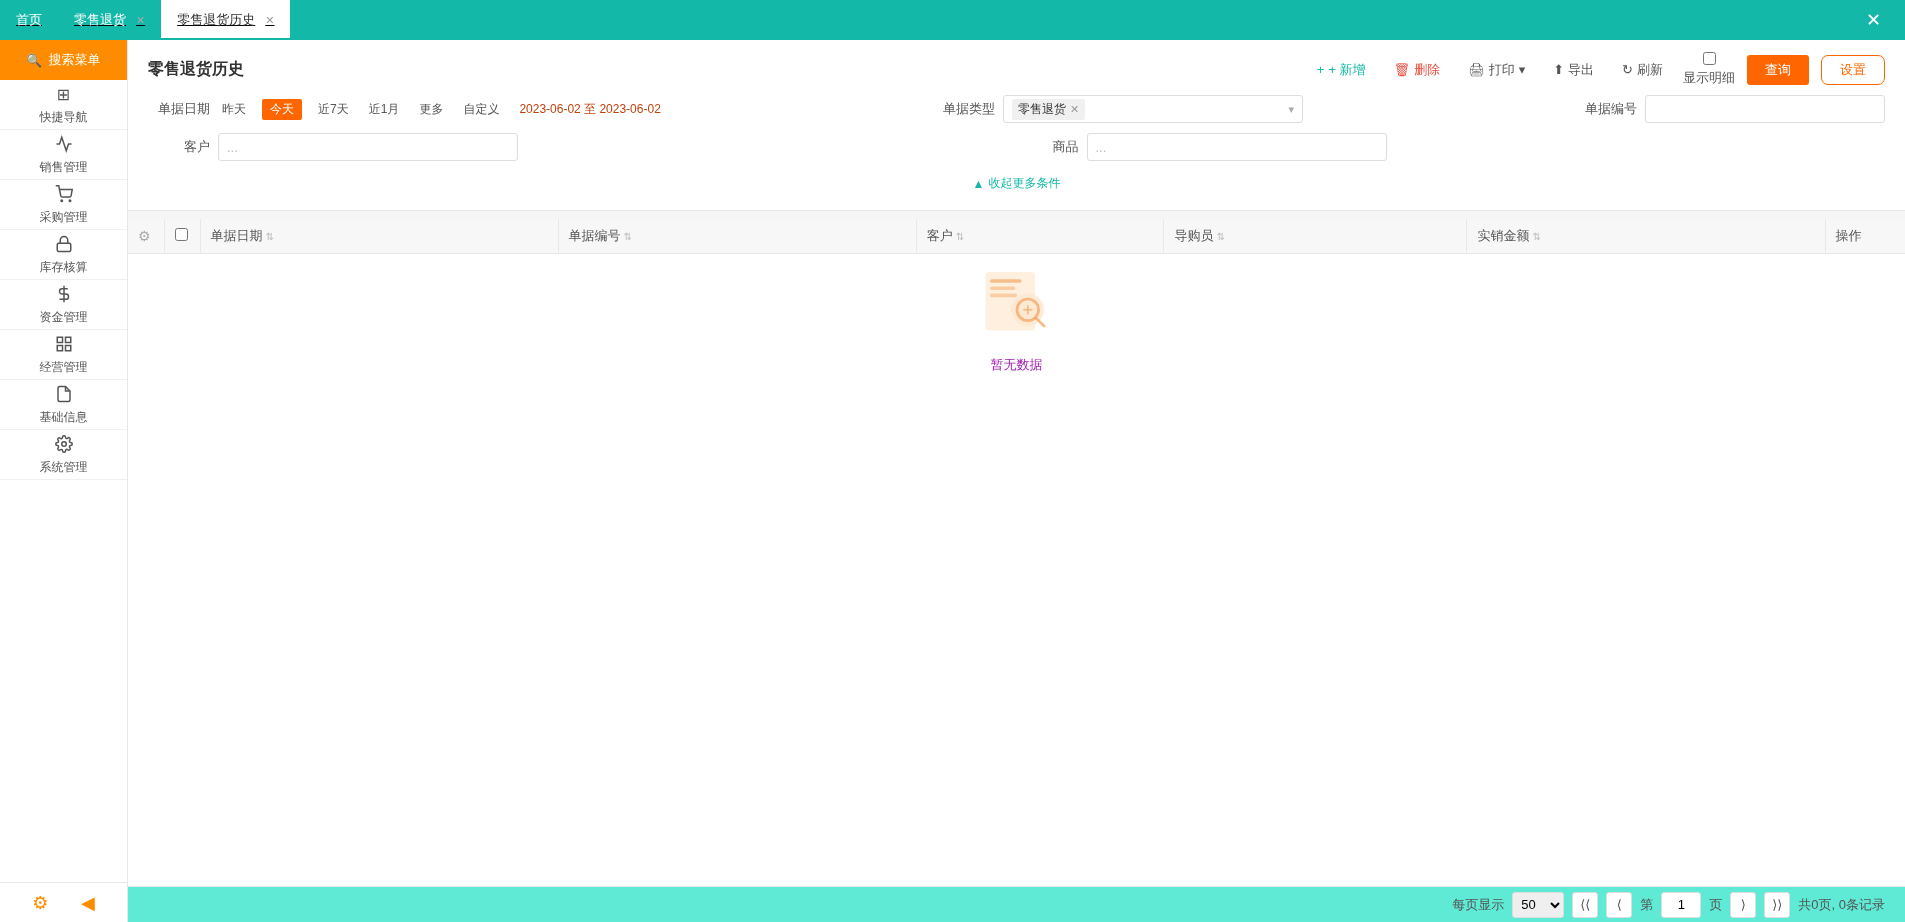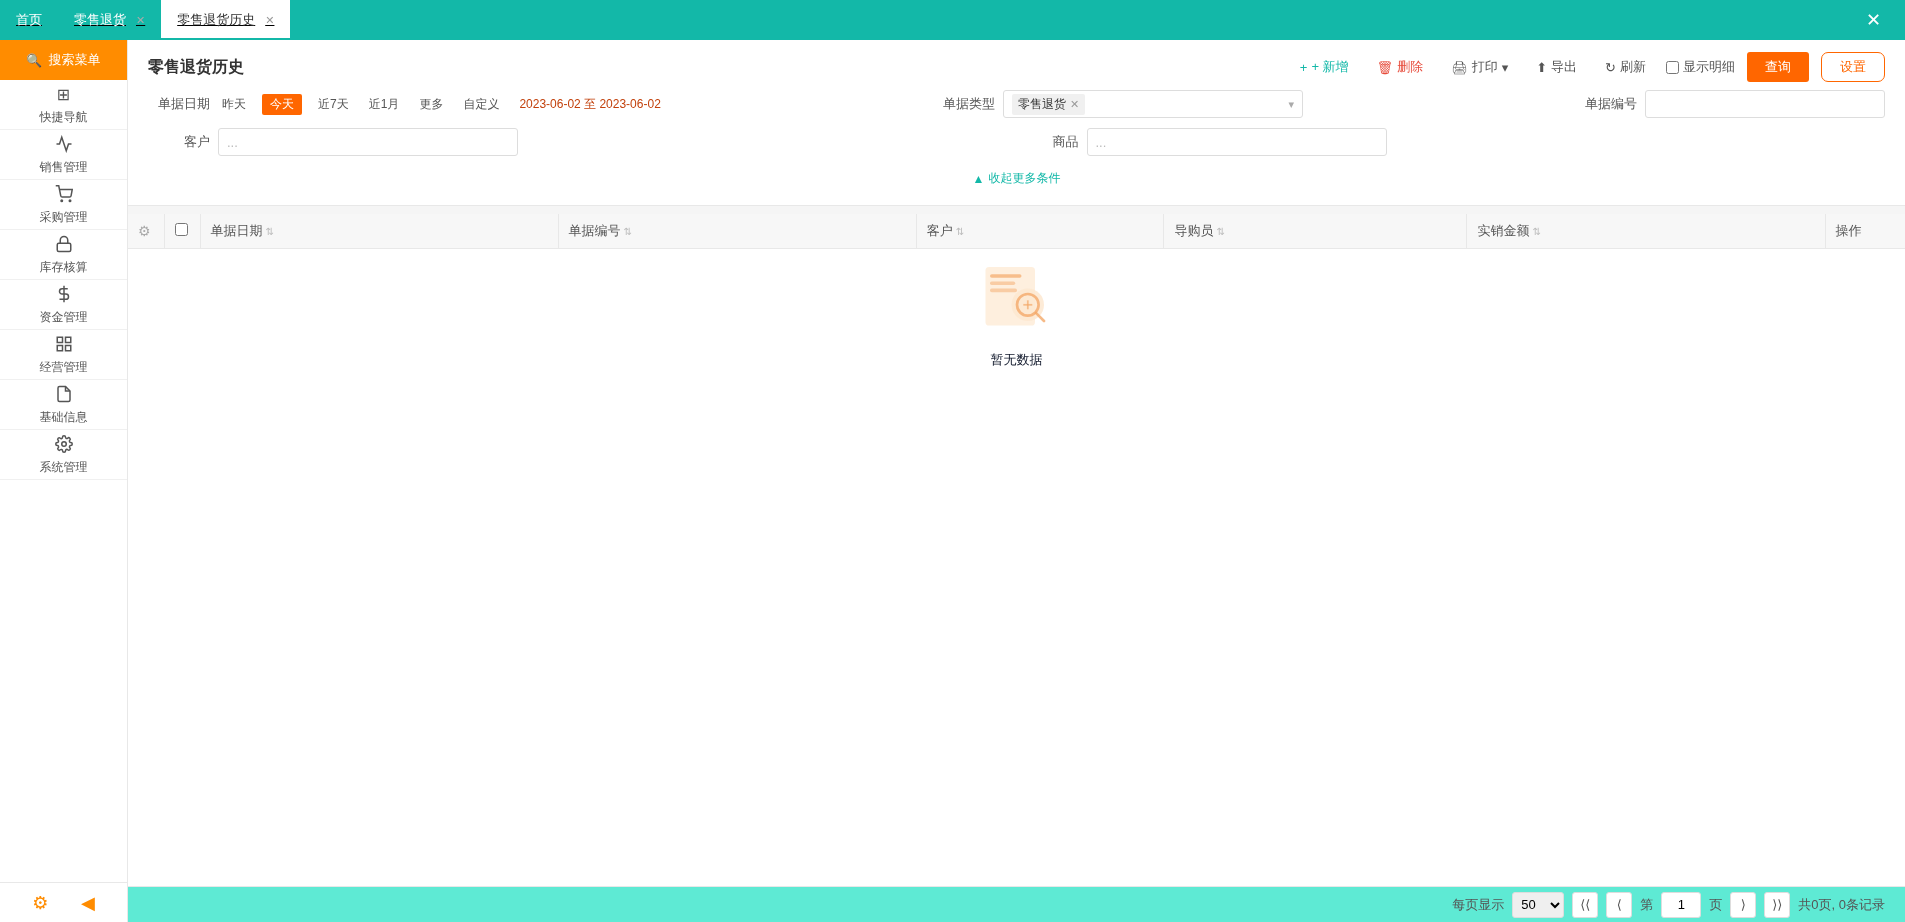--- a/index.html
+++ b/index.html
@@ -181,20 +181,21 @@
       padding: 5px 18px;
       cursor: pointer;
       font-size: 13px;
     }
     .display-detail-cb {
       display: flex;
       align-items: center;
       gap: 4px;
       font-size: 13px;
       color: #555;
+      flex-direction: column;
     }
     .filter-row {
       display: flex;
       align-items: center;
       gap: 0;
       margin-bottom: 10px;
       flex-wrap: nowrap;
     }
     .filter-label {
       color: #555;
@@ -325,21 +326,21 @@
     .th-gear { color: #aaa; cursor: pointer; font-size: 14px; }
 
     
     .empty-state {
       flex: 1;
       display: flex;
       flex-direction: column;
       align-items: center;
       justify-content: center;
       gap: 12px;
-      color: #0f172a;
+      color: #a21caf;
       font-size: 13px;
     }
     .empty-icon {
       width: 90px;
       height: 90px;
     }
 
     
     .pagination {
       height: 36px;

